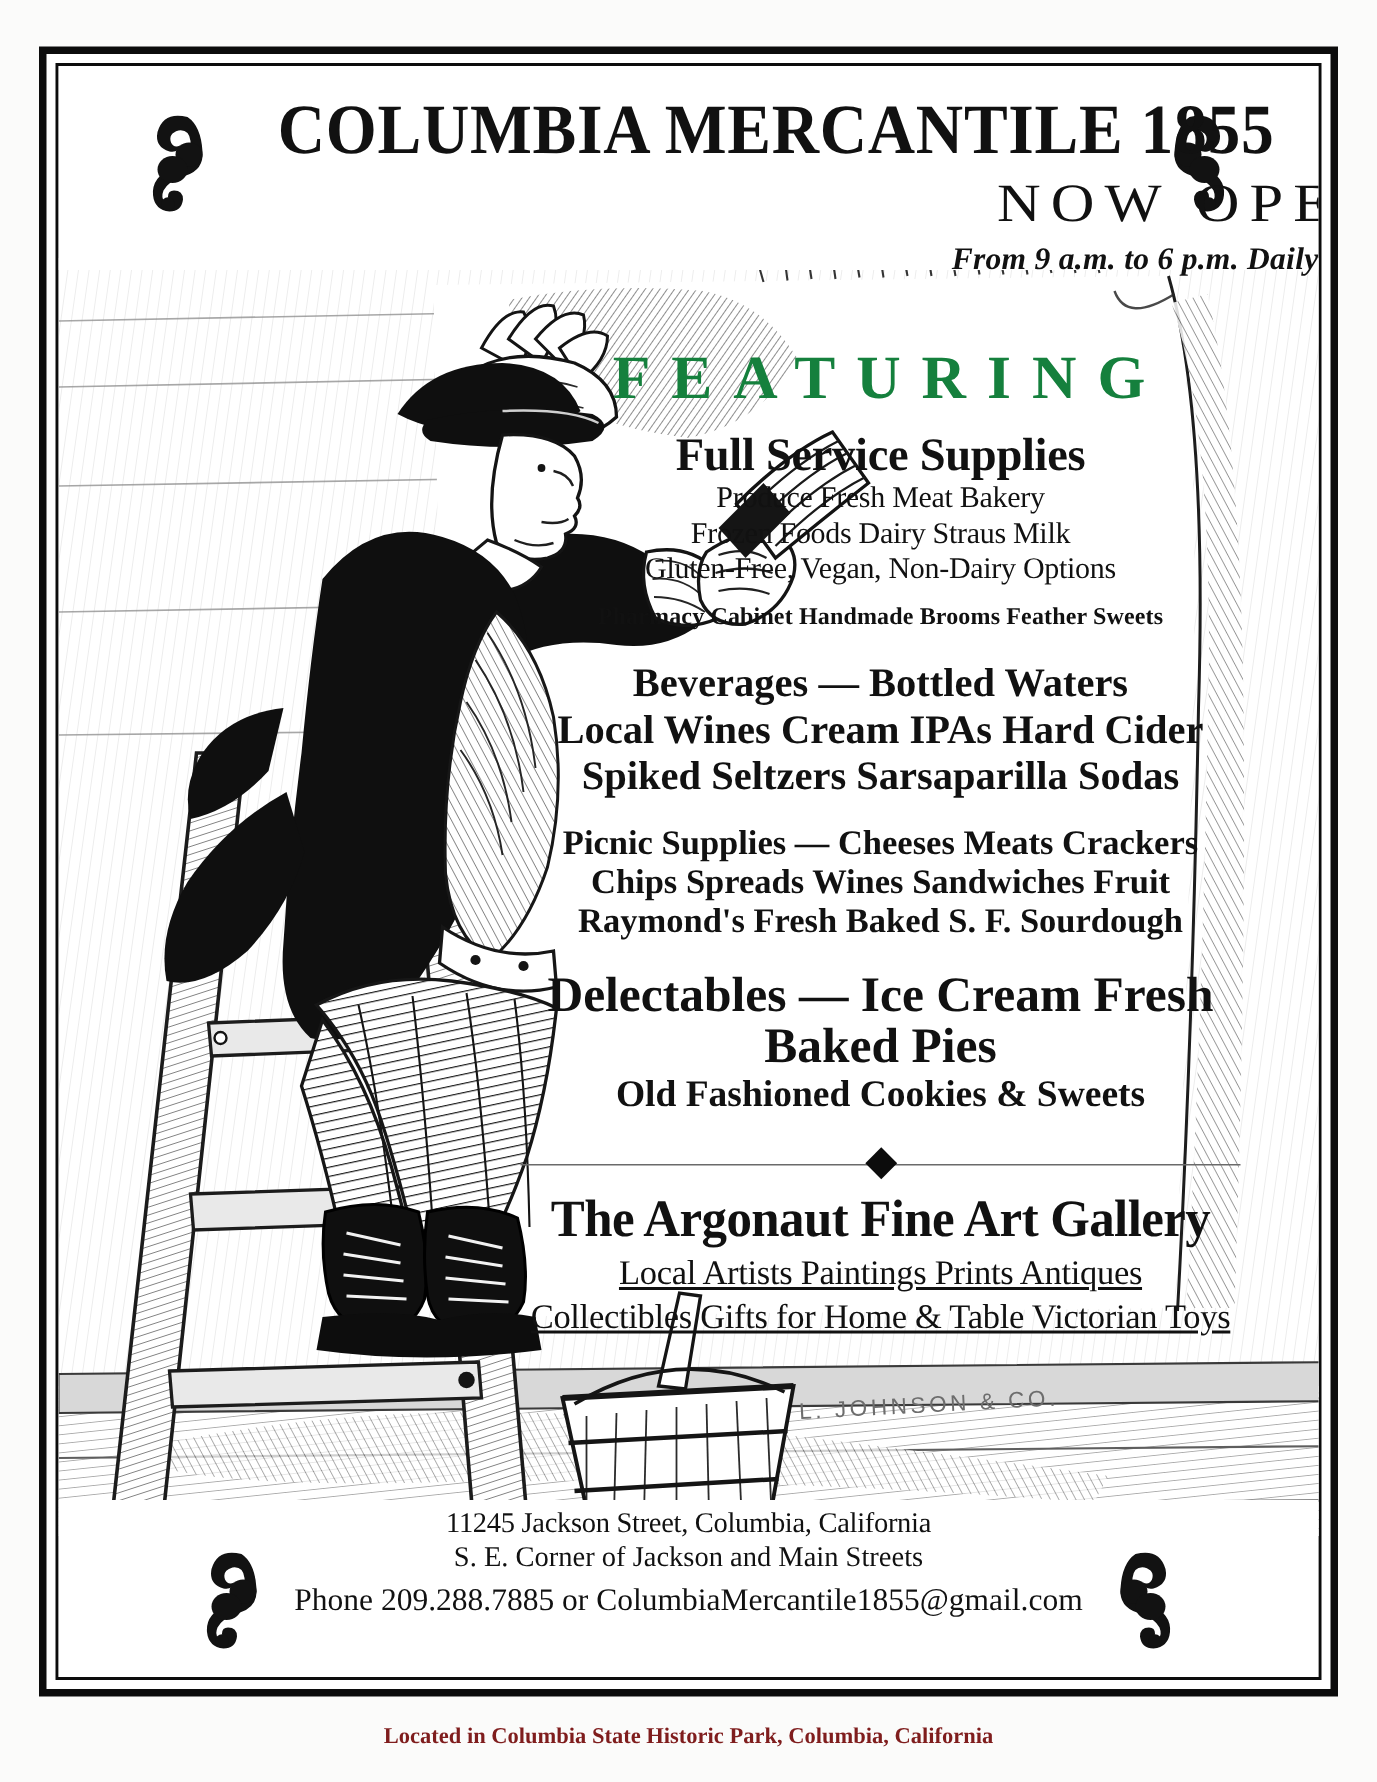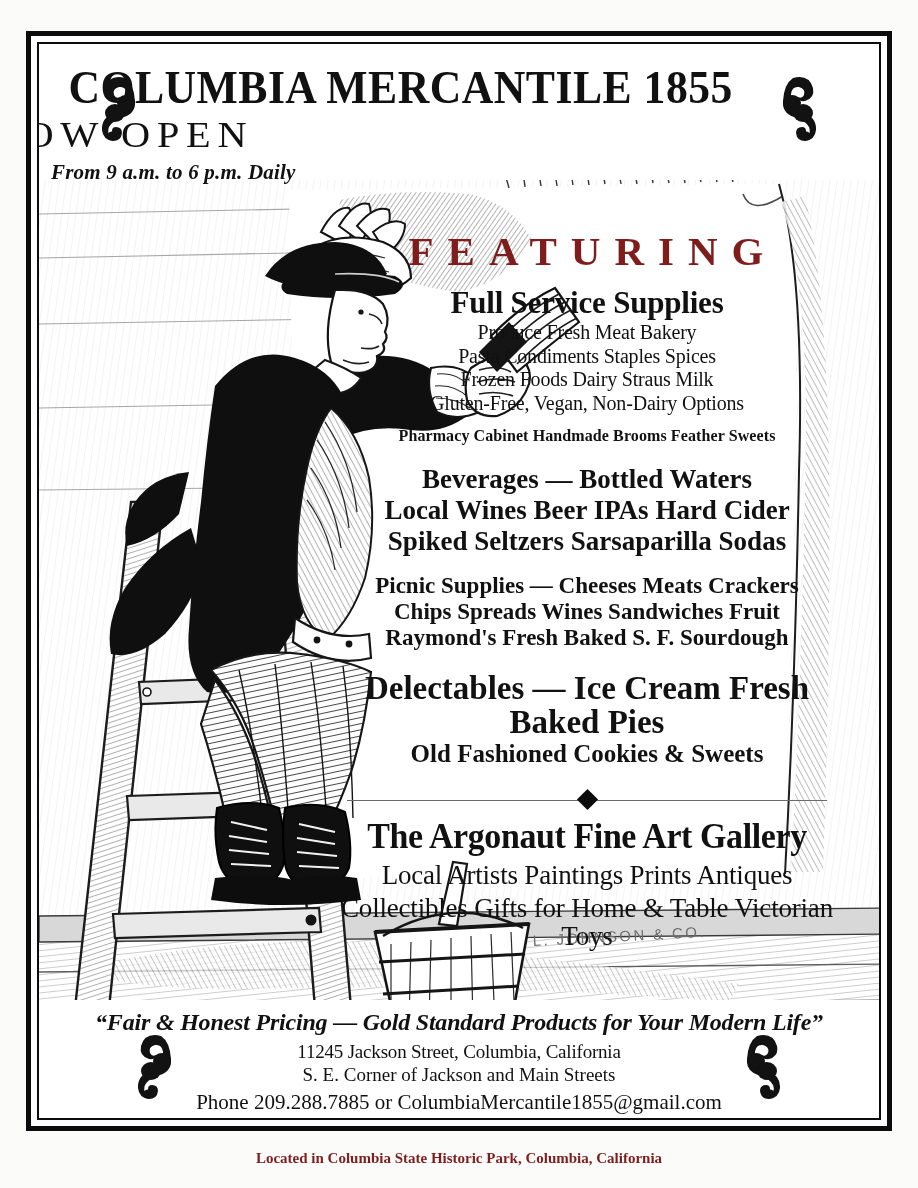--- a/index.html
+++ b/index.html
@@ -46,21 +46,21 @@
     overflow: hidden;
   }
 
   
   #header-block {
     position: absolute;
     left: 0;
     top: 0;
     width: 100%;
     height: 136px;
-    text-align: left;
+    text-align: right;
     z-index: 8;
     background: #ffffff;
   }
   #title-main {
     font-family: "Liberation Serif", serif;
     font-weight: bold;
     font-size: 47px;
     letter-spacing: 0.5px;
     line-height: 1;
     margin-top: 20px;
@@ -126,21 +126,21 @@
     z-index: 5;
     text-align: center;
   }
   .copy-line { margin: 0; line-height: 1.04; }
 
   #featuring-word {
     font-family: "Liberation Serif", serif;
     font-weight: bold;
     font-size: 41px;
     letter-spacing: 14px;
-    color: #7f1d1d;
+    color: #15803d;
     margin-left: 12px;
     margin-bottom: 14px;
     position: relative;
     z-index: 2;
   }
 
   .sec-head {
     font-weight: bold;
     font-size: 31px;
     letter-spacing: -0.2px;
@@ -216,23 +216,24 @@
 
   #gallery-title {
     font-family: "Liberation Serif", serif;
     font-weight: bold;
     font-size: 35px;
     letter-spacing: -0.4px;
     margin-top: 6px;
     transform: scaleX(0.97);
   }
   .gallery-line {
-    font-size: 27px;
+    font-size: 23px;
     margin-top: 5px;
     letter-spacing: -0.2px;
+    text-decoration: underline;
   }
 
   
   #footer-block {
     position: absolute;
     left: 0;
     bottom: 0;
     width: 100%;
     height: 118px;
     z-index: 8;
@@ -554,28 +555,27 @@
         <div id="title-now-open">NOW OPEN</div>
         <div id="title-hours">From 9 a.m. to 6 p.m. Daily</div>
       </div>
 
       <div id="copy-column">
 
         <div id="featuring-word" class="copy-line">FEATURING</div>
 
         <div class="copy-line sec-head">Full Service Supplies</div>
         <div class="copy-line sec-item-lg">Produce  Fresh Meat  Bakery</div>
-        <div class="copy-line sec-item-lg">Pasta  Condiments  Staples  Spices</div>
         <div class="copy-line sec-item-lg">Frozen Foods    Dairy    Straus Milk</div>
         <div class="copy-line sec-item-lg">Gluten-Free, Vegan, Non-Dairy Options</div>
 
         <div class="copy-line sec-small-bold">Pharmacy Cabinet     Handmade Brooms     Feather Sweets</div>
 
         <div class="copy-line bev-head">Beverages — Bottled Waters</div>
-        <div class="copy-line bev-line">Local  Wines  Beer  IPAs  Hard Cider</div>
+        <div class="copy-line bev-line">Local  Wines  Cream  IPAs  Hard Cider</div>
         <div class="copy-line bev-line">Spiked Seltzers   Sarsaparilla   Sodas</div>
 
         <div class="copy-line picnic-head">Picnic Supplies — Cheeses   Meats   Crackers</div>
         <div class="copy-line picnic-line">Chips  Spreads  Wines  Sandwiches  Fruit</div>
         <div class="copy-line picnic-line">Raymond's Fresh Baked S. F. Sourdough</div>
 
         <div class="copy-line delect-head">Delectables — Ice Cream    Fresh Baked Pies</div>
         <div class="copy-line delect-line">Old Fashioned Cookies &amp; Sweets</div>
 
         <div id="divider">
@@ -604,21 +604,20 @@
           <svg width="44" height="74" viewBox="0 0 44 74" style="transform:scaleX(-1)">
             <path d="M30 8 Q14 4 10 18 Q8 28 18 31 Q24 32 25 27 Q21 29 19 25 Q17 19 24 17
                      Q31 16 32 24 Q33 36 20 42 Q6 48 7 60 Q8 70 18 71 Q26 71 27 63
                      Q27 57 21 57 Q17 57 17 61 Q17 64 20 64 Q18 67 15 65 Q12 62 14 57
                      Q18 50 29 47 Q41 43 40 31 Q39 14 30 8 Z" fill="#121212"></path>
             <ellipse cx="31" cy="33" rx="9" ry="8" fill="#121212"></ellipse>
             <ellipse cx="20" cy="43" rx="10" ry="9" fill="#121212"></ellipse>
             <circle cx="17" cy="66" r="4.5" fill="#121212"></circle>
           </svg>
         </div>
-        <div id="footer-tagline">“Fair &amp; Honest Pricing — Gold Standard Products for Your Modern Life”</div>
         <div id="footer-address">11245 Jackson Street, Columbia, California</div>
         <div id="footer-corner">S. E. Corner of Jackson and Main Streets</div>
         <div id="footer-contact">Phone 209.288.7885 or ColumbiaMercantile1855@gmail.com</div>
       </div>
 
     </div>
   </div>
 
   <div id="page-caption">Located in Columbia State Historic Park, Columbia, California</div>
 

